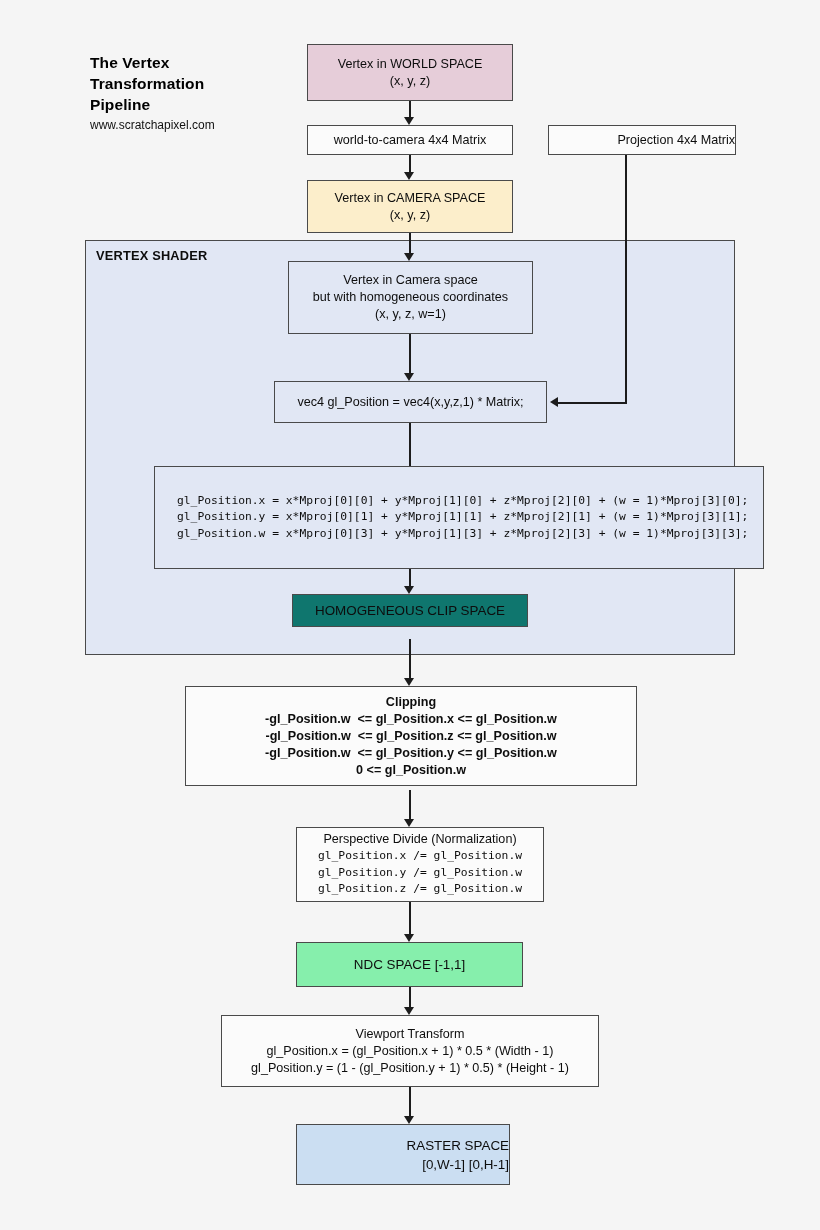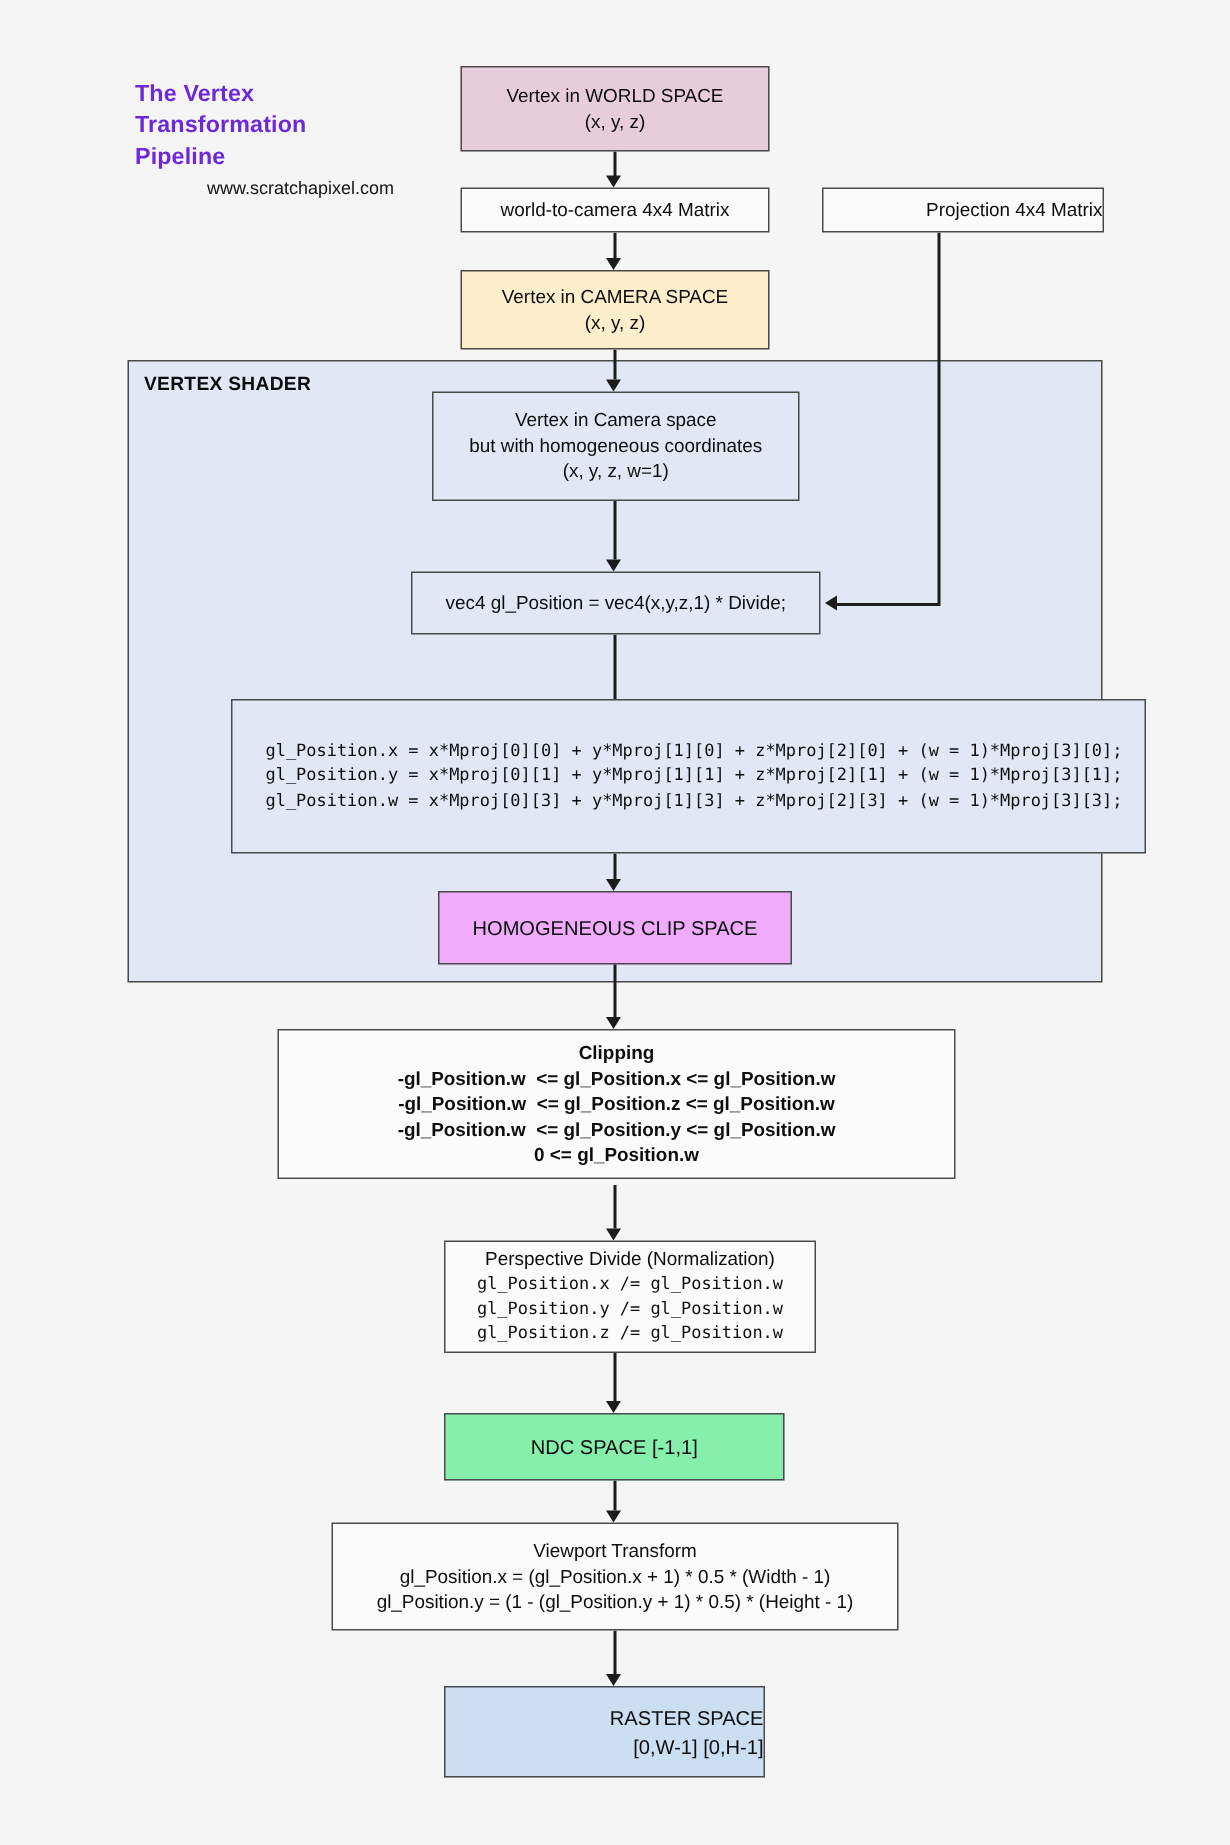--- a/index.html
+++ b/index.html
@@ -19,30 +19,29 @@
   
   #title-block {
     position: absolute;
     left: 90px;
     top: 52px;
     width: 210px;
   }
   #title-block .title-line {
     font-size: 15.5px;
     font-weight: bold;
-    color: #6d28d9;
+    color: #000000;
     line-height: 21px;
     letter-spacing: 0.1px;
   }
   #title-block .subtitle {
     font-size: 12px;
     color: #111;
     margin-top: 3px;
     line-height: 15px;
-    margin-left: 48px;
   }
 
   
   .node {
     position: absolute;
     box-sizing: border-box;
     border: 1.6px solid #4a4a4a;
     display: flex;
     flex-direction: column;
     align-items: center;
@@ -151,30 +150,30 @@
     <span class="ln">Projection 4x4 Matrix</span>
   </div>
 
   <div class="node on-panel" style="left:288px; top:261px; width:245px; height:73px;">
     <span class="ln">Vertex in Camera space</span>
     <span class="ln">but with homogeneous coordinates</span>
     <span class="ln">(x, y, z, w=1)</span>
   </div>
 
   <div class="node on-panel" style="left:274px; top:381px; width:273px; height:42px;">
-    <span class="ln">vec4 gl_Position = vec4(x,y,z,1) * Divide;</span>
+    <span class="ln">vec4 gl_Position = vec4(x,y,z,1) * Matrix;</span>
   </div>
 
   <div class="node on-panel left-align" style="left:106px; top:466px; width:610px; height:103px;">
     <span class="mono-ln">gl_Position.x = x*Mproj[0][0] + y*Mproj[1][0] + z*Mproj[2][0] + (w = 1)*Mproj[3][0];</span>
     <span class="mono-ln">gl_Position.y = x*Mproj[0][1] + y*Mproj[1][1] + z*Mproj[2][1] + (w = 1)*Mproj[3][1];</span>
     <span class="mono-ln">gl_Position.w = x*Mproj[0][3] + y*Mproj[1][3] + z*Mproj[2][3] + (w = 1)*Mproj[3][3];</span>
   </div>
 
-  <div class="node" style="left:292px; top:594px; width:236px; height:49px; background:#f0abfc; font-size:13.4px;">
+  <div class="node" style="left:292px; top:594px; width:236px; height:33px; background:#0f766e; font-size:13.4px;">
     <span class="ln">HOMOGENEOUS CLIP SPACE</span>
   </div>
 
   <div class="node" style="left:185px; top:686px; width:452px; height:100px;font-weight:bold;">
     <span class="ln">Clipping</span>
     <span class="ln">-gl_Position.w  &lt;= gl_Position.x &lt;= gl_Position.w</span>
     <span class="ln">-gl_Position.w  &lt;= gl_Position.z &lt;= gl_Position.w</span>
     <span class="ln">-gl_Position.w  &lt;= gl_Position.y &lt;= gl_Position.w</span>
     <span class="ln">0 &lt;= gl_Position.w</span>
   </div>

